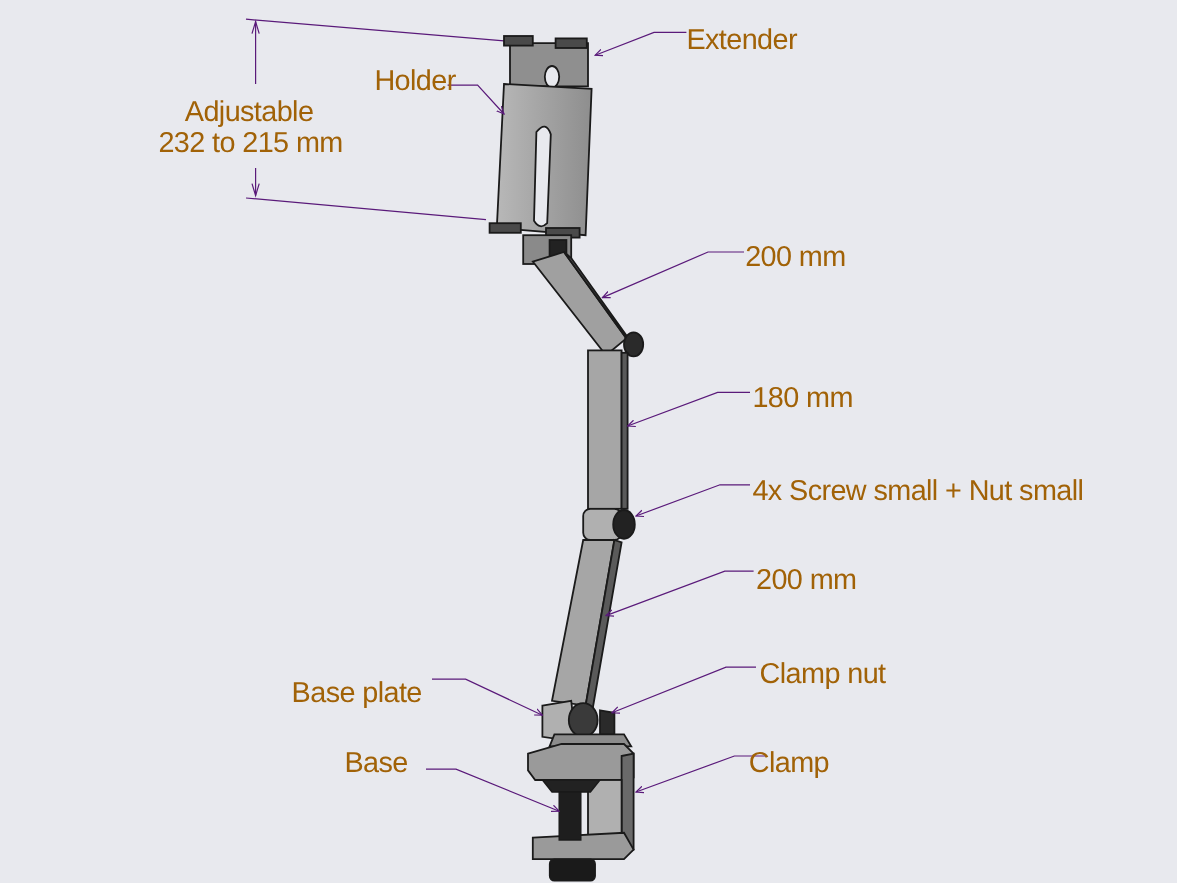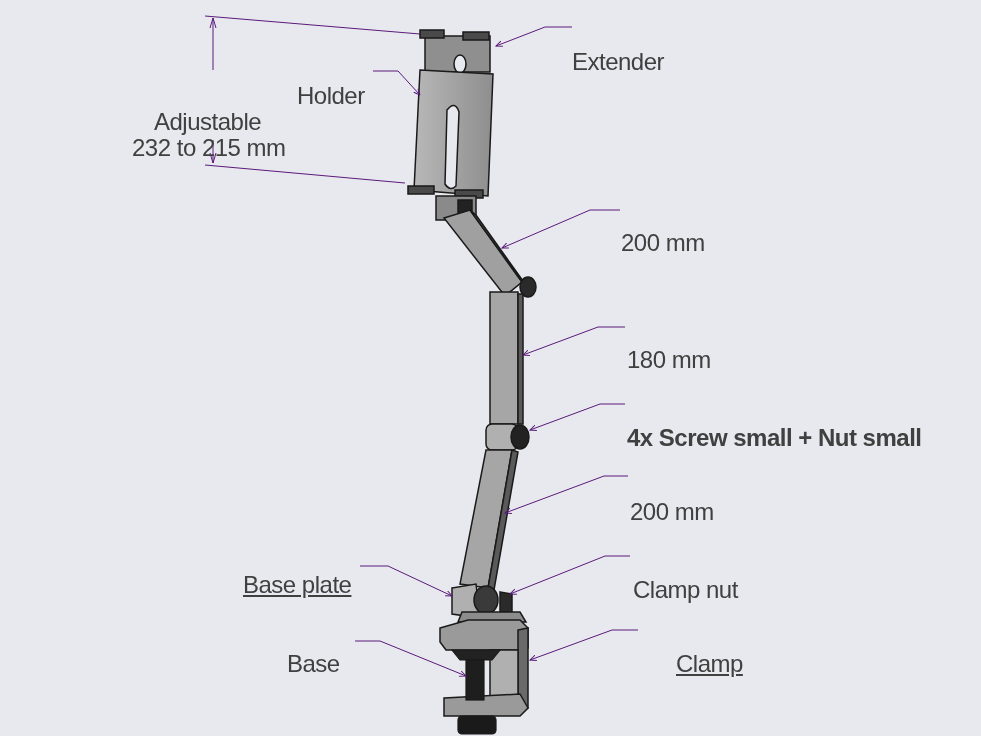--- a/index.html
+++ b/index.html
@@ -5,26 +5,25 @@
   html, body { margin: 0; padding: 0; }
   body {
     width: 981px; height: 736px; overflow: hidden;
     background: #e8e9ee;
     font-family: "Liberation Sans", "DejaVu Sans", sans-serif;
     position: relative;
   }
   #diagram { position: absolute; left: 0; top: 0; width: 981px; height: 736px; }
   .label {
     position: absolute;
-    color: #404040;
+    color: #a16207;
     font-size: 24px;
     letter-spacing: -0.5px;
     white-space: nowrap;
     line-height: 1;
-    margin-top: 28px;
   }
 </style>
 </head>
 <body>
 
 <svg id="diagram" viewBox="0 0 981 736" xmlns="http://www.w3.org/2000/svg">
   <defs>
     <marker id="arr" viewBox="0 0 10 10" refX="9" refY="5" markerWidth="7" markerHeight="7" orient="auto">
       <path d="M0,1 L9,5 L0,9" fill="none" stroke="#5a1a7a" stroke-width="1.4"></path>
     </marker>
@@ -105,23 +104,23 @@
     <path d="M625,404 L600,404 L530,430" marker-end="url(#arr)"></path>
     <path d="M628,476 L604,476 L505,513" marker-end="url(#arr)"></path>
     <path d="M360,566 L388,566 L452,596" marker-end="url(#arr)"></path>
     <path d="M630,556 L605,556 L510,594" marker-end="url(#arr)"></path>
     <path d="M355,641 L380,641 L466,676" marker-end="url(#arr)"></path>
     <path d="M638,630 L612,630 L530,660" marker-end="url(#arr)"></path>
   </g>
 </svg>
 
 <div class="label" style="left:572px; top:22px;">Extender</div>
-<div class="label" style="left:297px; top:56px;">Holder</div>
+<div class="label" style="left:312px; top:56px;">Holder</div>
 <div class="label" style="left:154px; top:82px;">Adjustable</div>
 <div class="label" style="left:132px; top:108px;">232 to 215 mm</div>
 <div class="label" style="left:621px; top:203px;">200 mm</div>
 <div class="label" style="left:627px; top:320px;text-align:right;">180 mm</div>
-<div class="label" style="left:627px; top:398px;font-weight:bold;">4x Screw small + Nut small</div>
+<div class="label" style="left:627px; top:398px;">4x Screw small + Nut small</div>
 <div class="label" style="left:630px; top:472px;">200 mm</div>
-<div class="label" style="left:243px; top:545px;text-decoration:underline;">Base plate</div>
+<div class="label" style="left:243px; top:566px;">Base plate</div>
 <div class="label" style="left:633px; top:550px;">Clamp nut</div>
 <div class="label" style="left:287px; top:624px;">Base</div>
-<div class="label" style="left:676px; top:624px;text-decoration:underline;">Clamp</div>
+<div class="label" style="left:624px; top:624px;">Clamp</div>
 
 </body></html>

